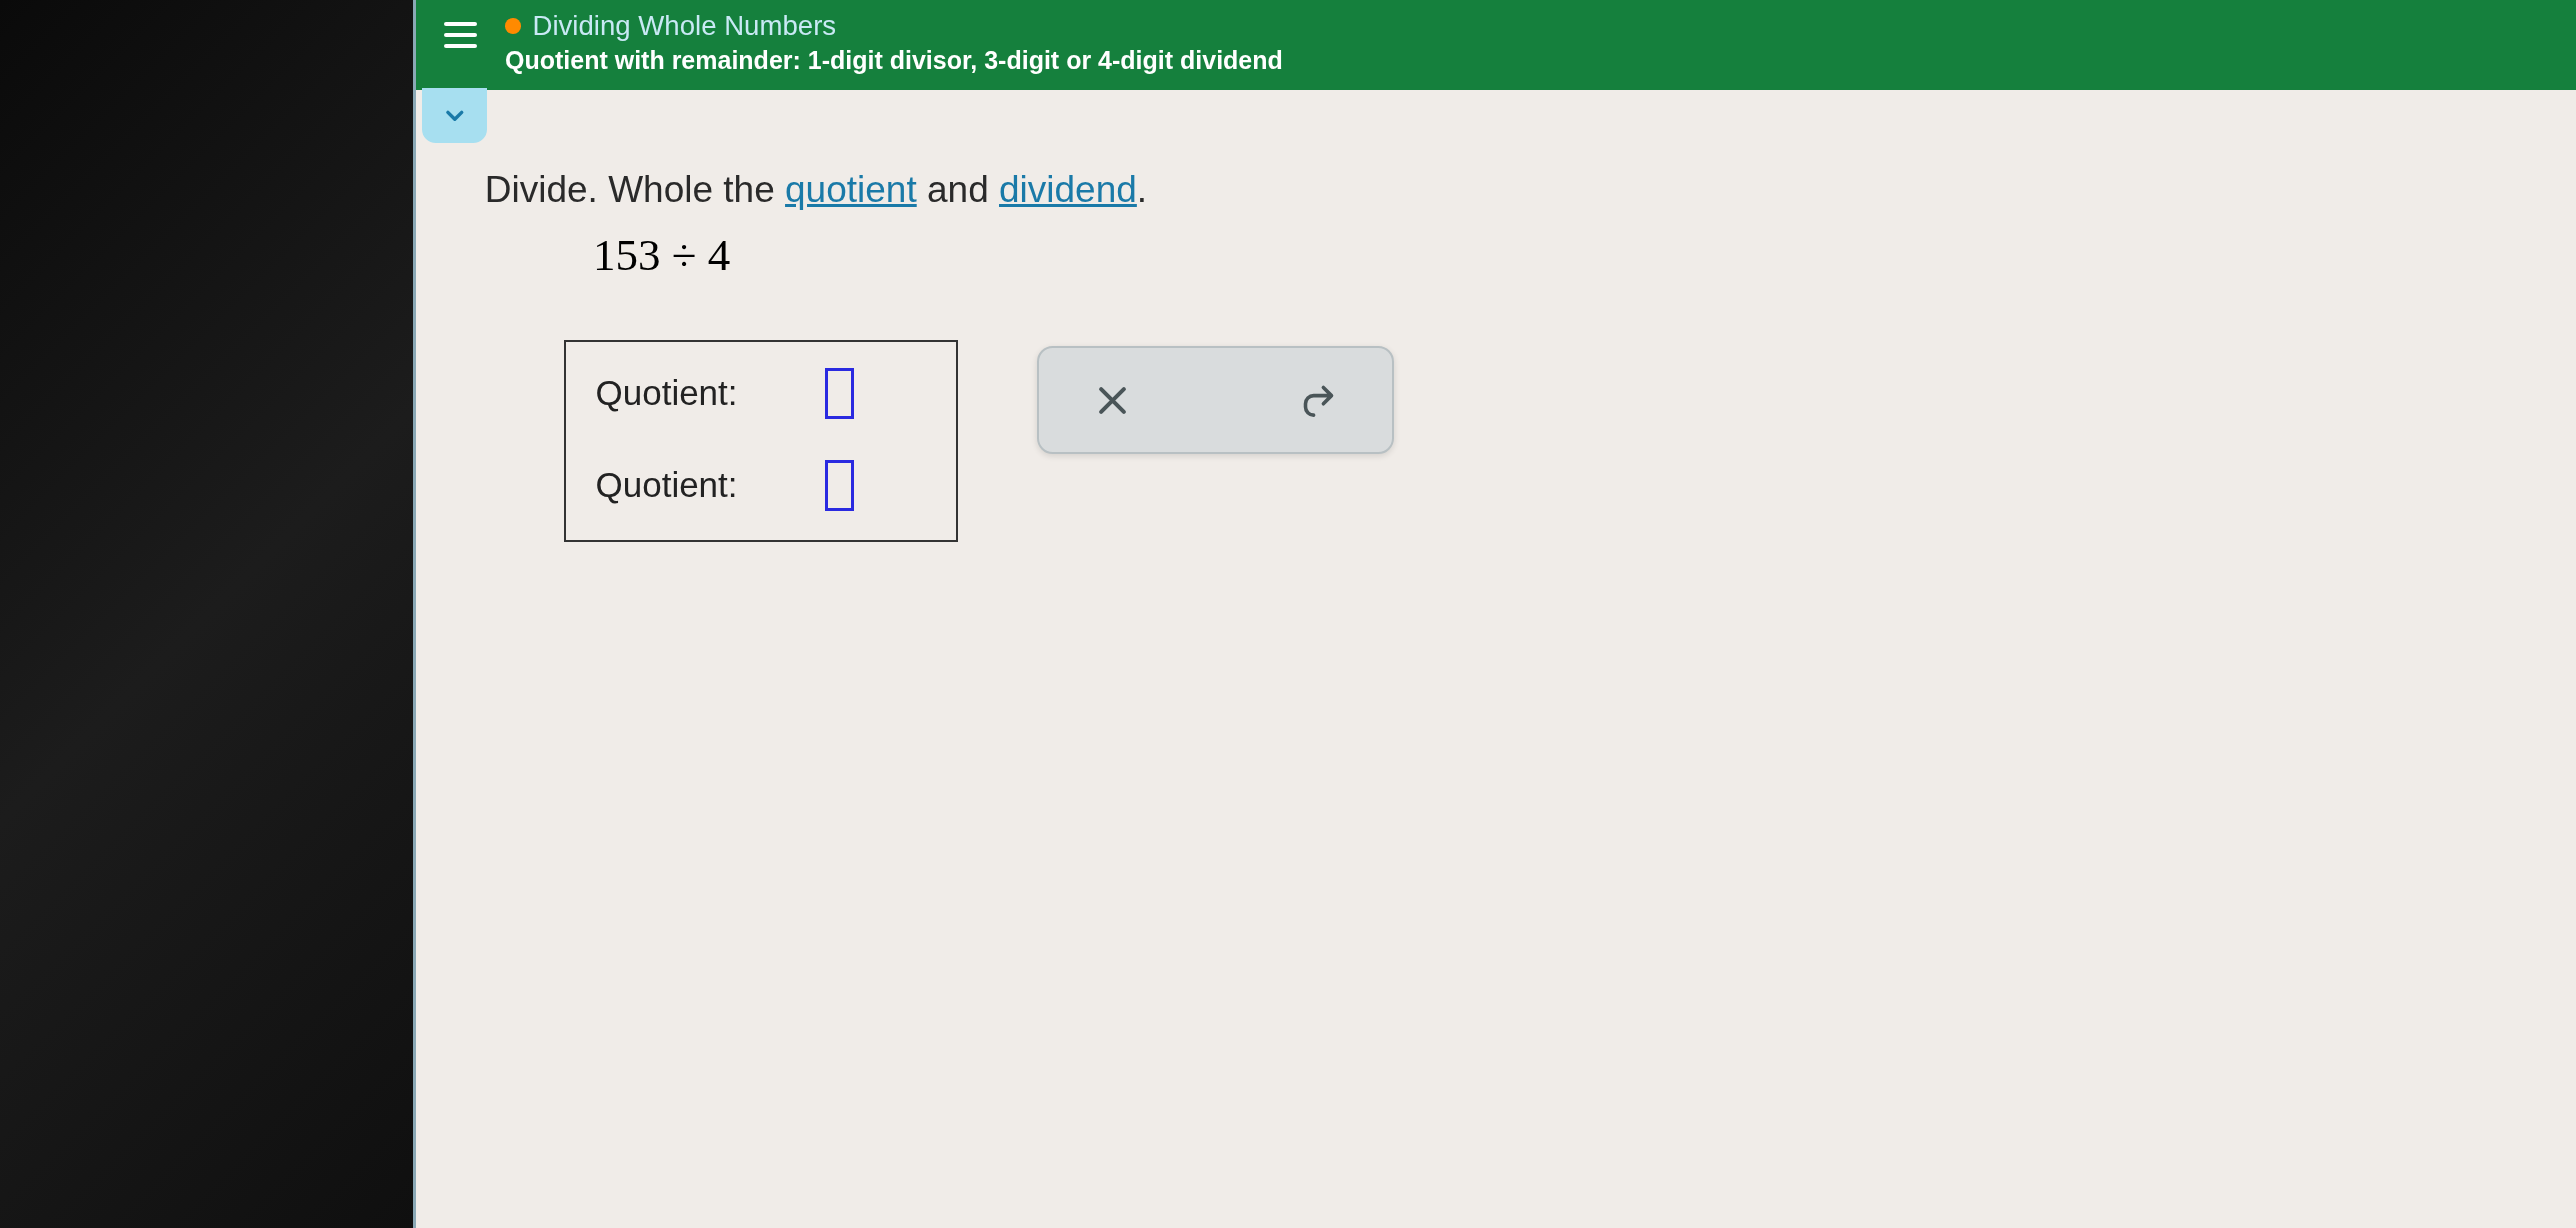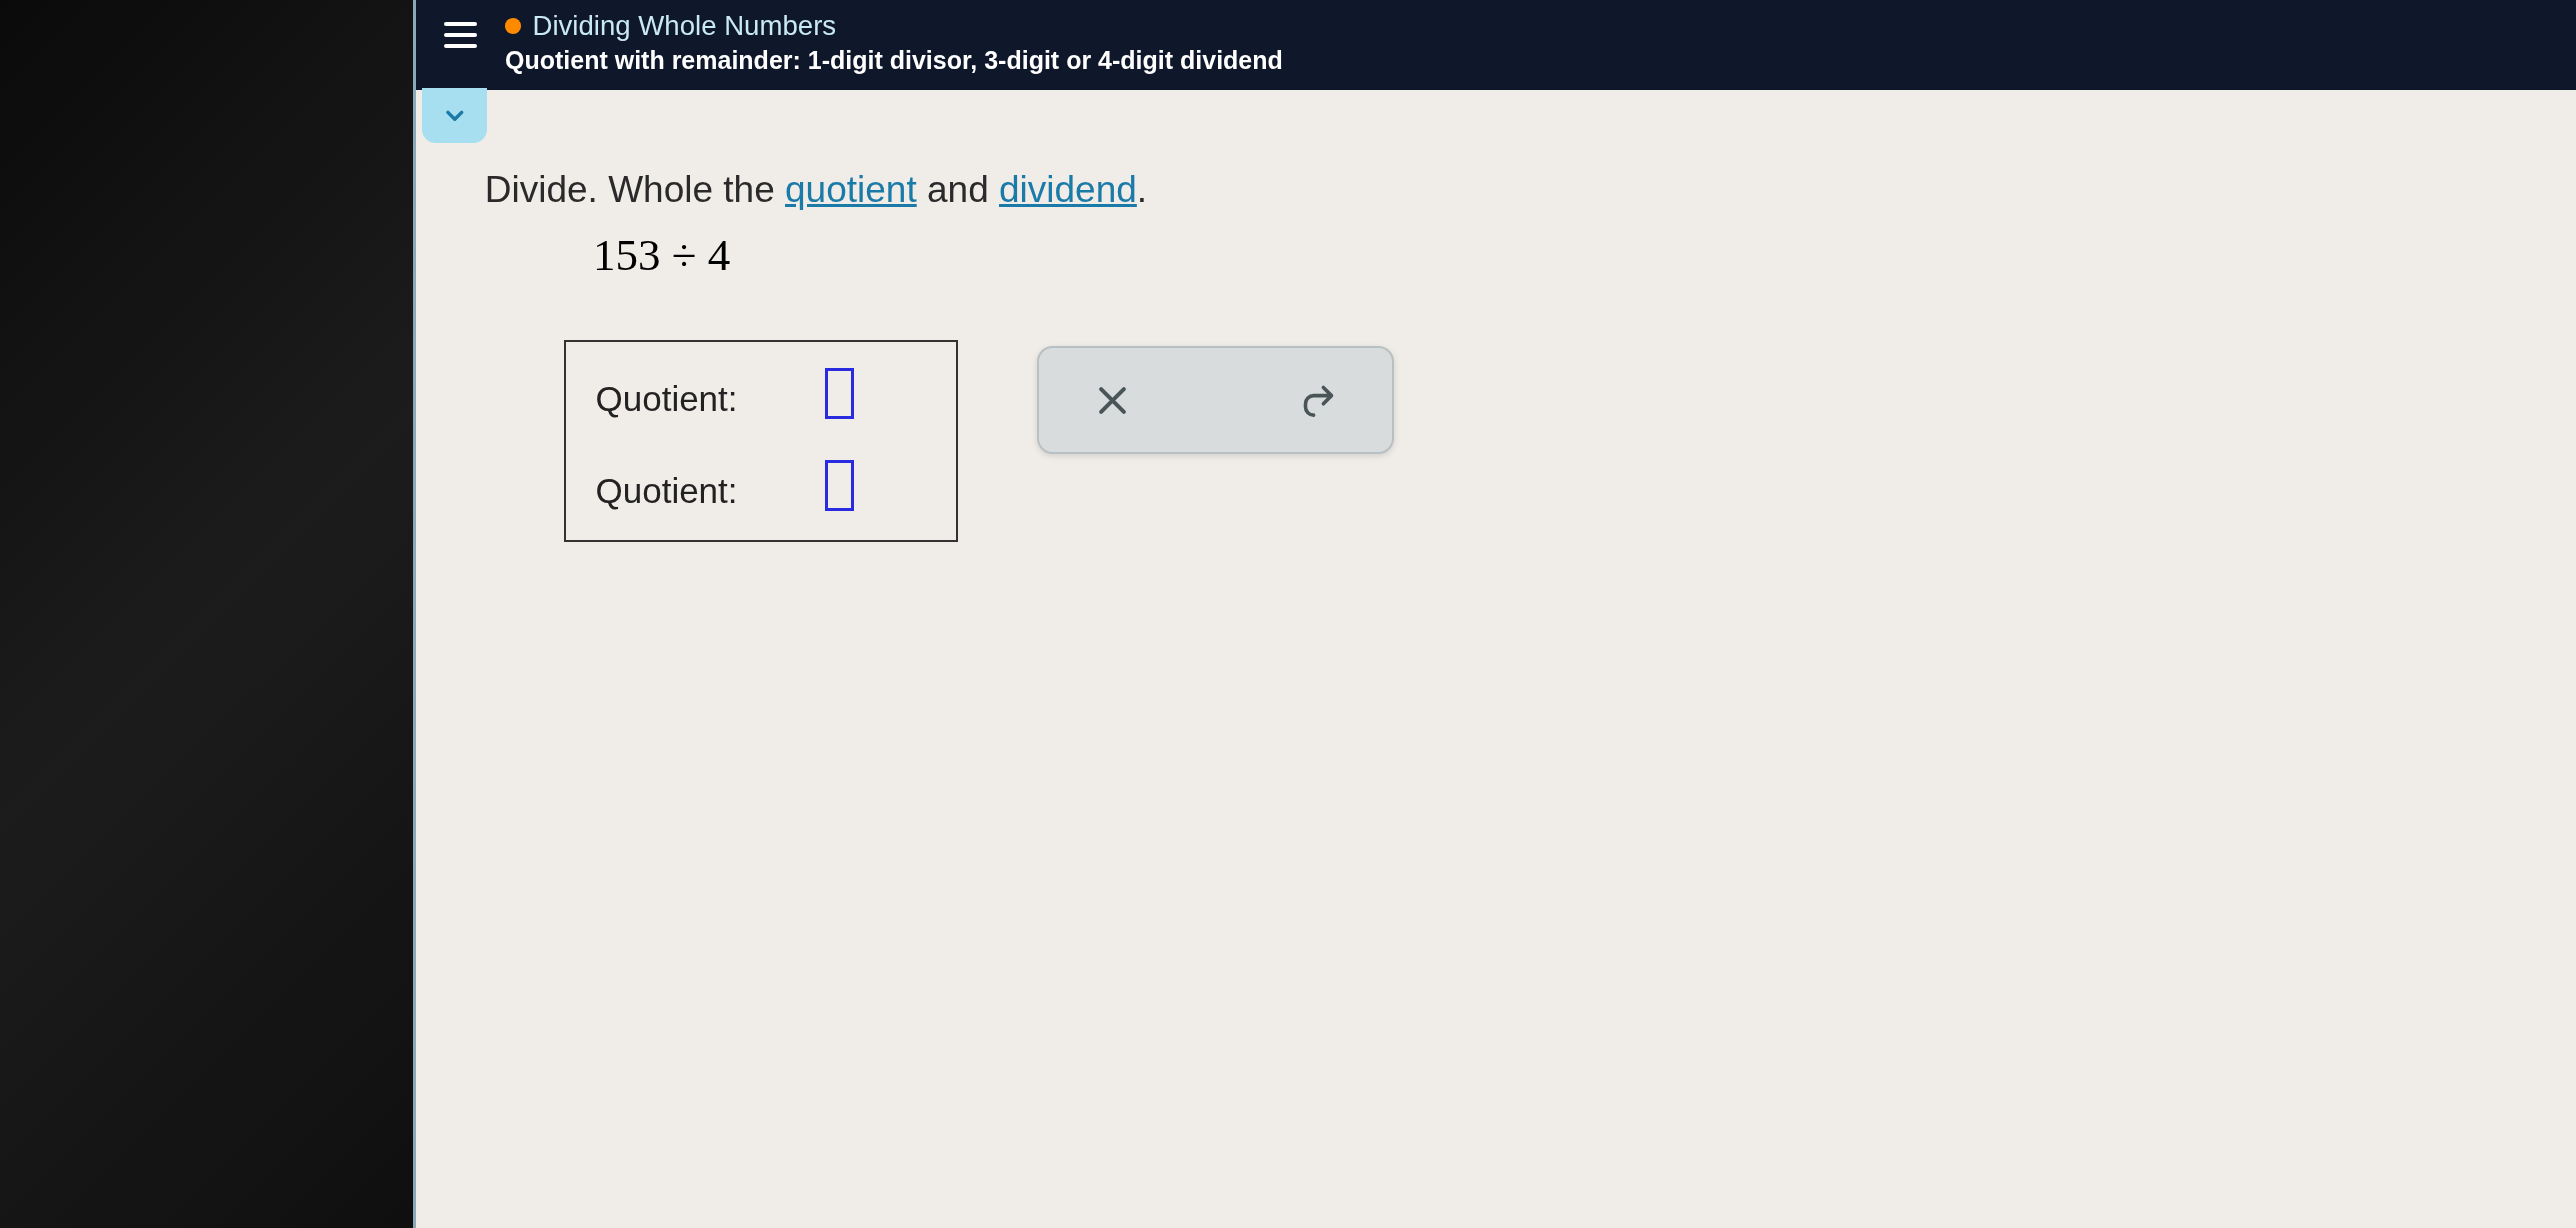--- a/index.html
+++ b/index.html
@@ -26,21 +26,21 @@
     .app-window {
       position: absolute;
       left: 413px;
       top: 0;
       right: 0;
       bottom: 0;
       background: #f0ece8;
       border-left: 3.9px solid #8aa8b5;
     }
     .header-bar {
-      background: #0f172a;
+      background: #15803d;
       padding: 9.8px 29.5px 15.7px 89px;
       color: #fff;
       position: relative;
       min-height: 89px;
     }
     .hamburger {
       position: absolute;
       left: 27.6px;
       top: 15.7px;
       width: 39px;
@@ -129,21 +129,21 @@
       border: 2px solid #333;
       padding: 25.6px 39px 29.5px 29.5px;
       background: transparent;
       display: flex;
       flex-direction: column;
       gap: 41px;
       min-width: 394px;
     }
     .answer-line {
       display: flex;
-      align-items: flex-end;
+      align-items: center;
       gap: 32px;
     }
     .answer-label {
       font-size: 35px;
       color: #222;
       min-width: 197px;
     }
     .answer-input {
       width: 29.5px;
       height: 51px;

